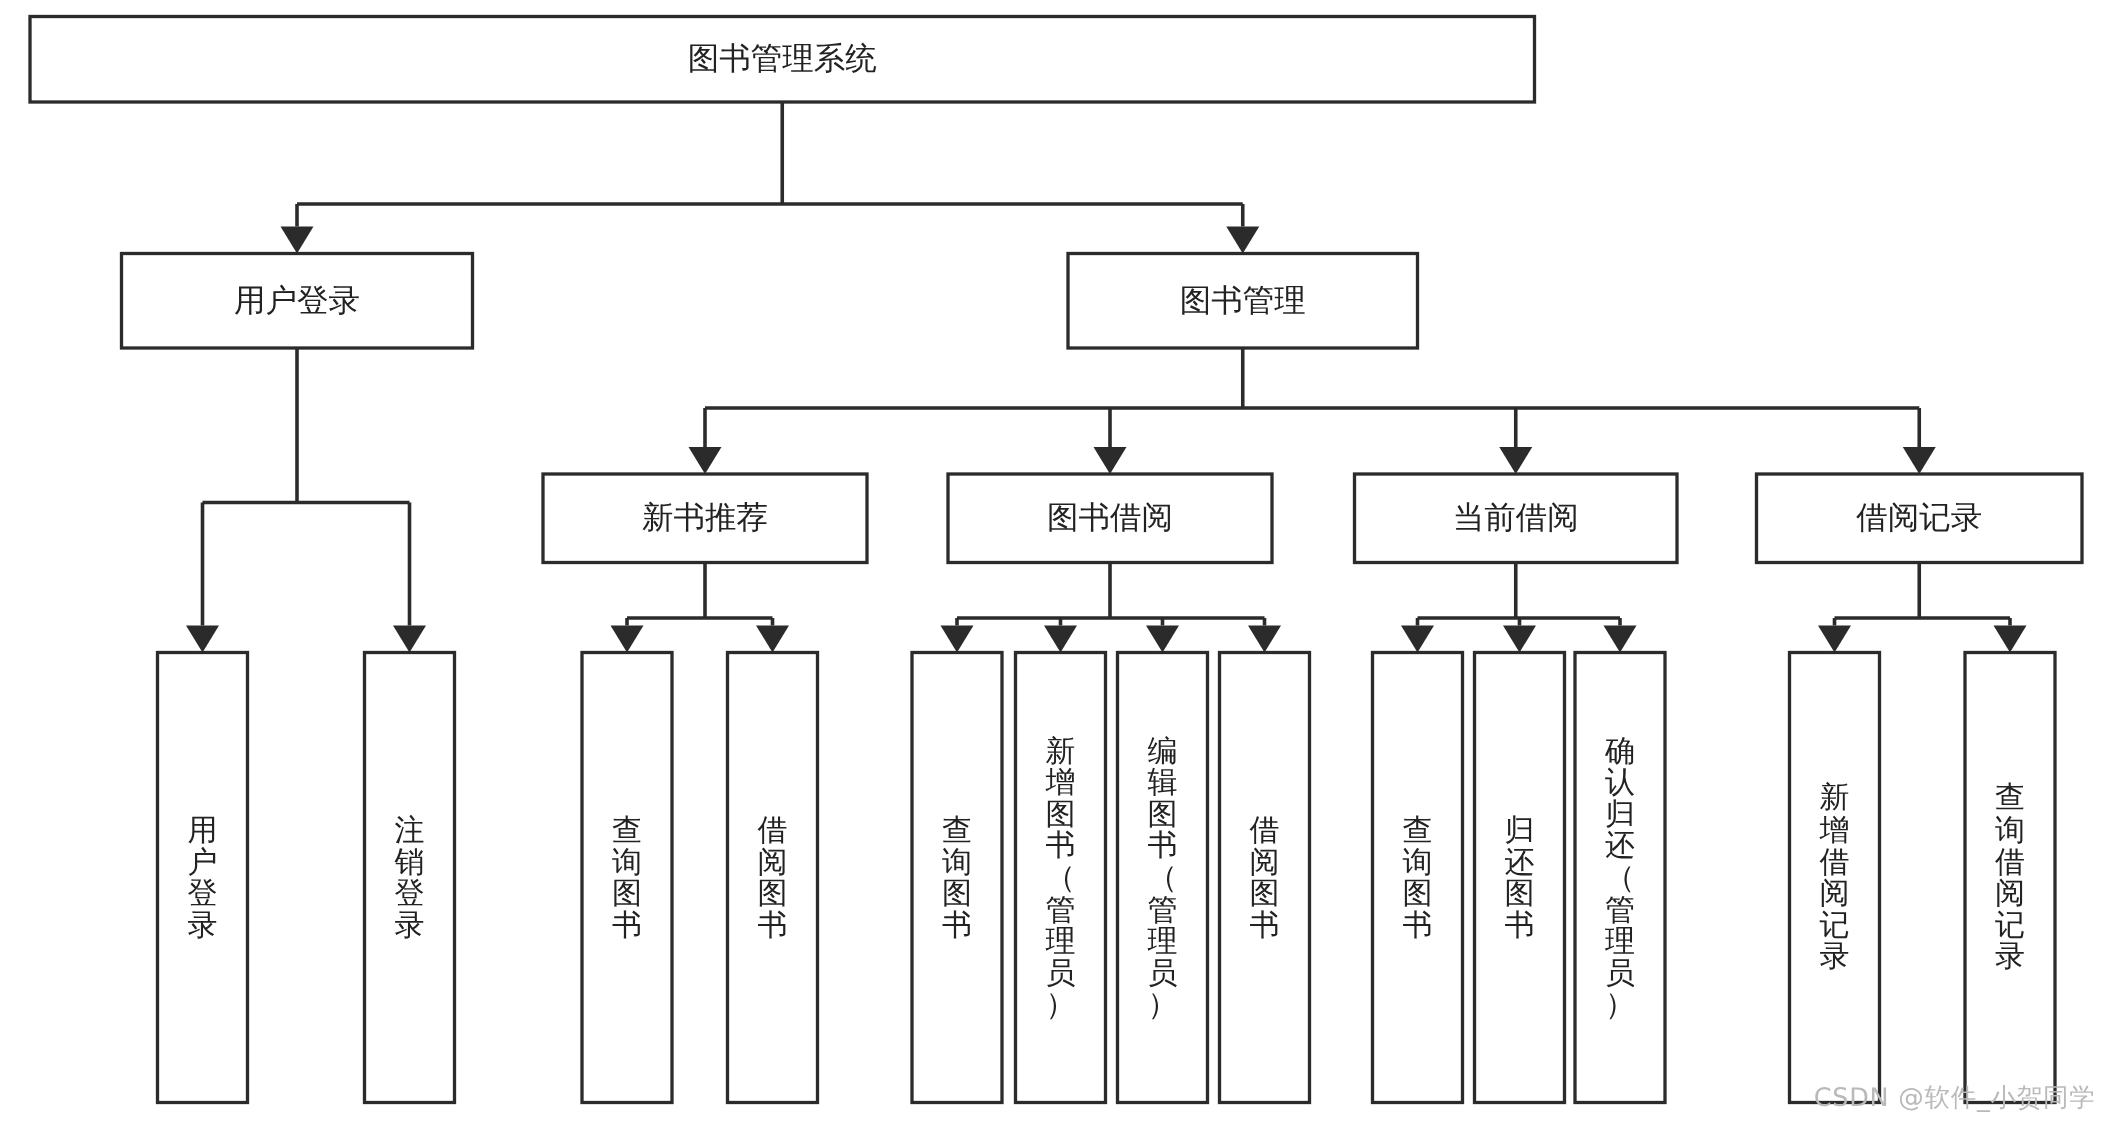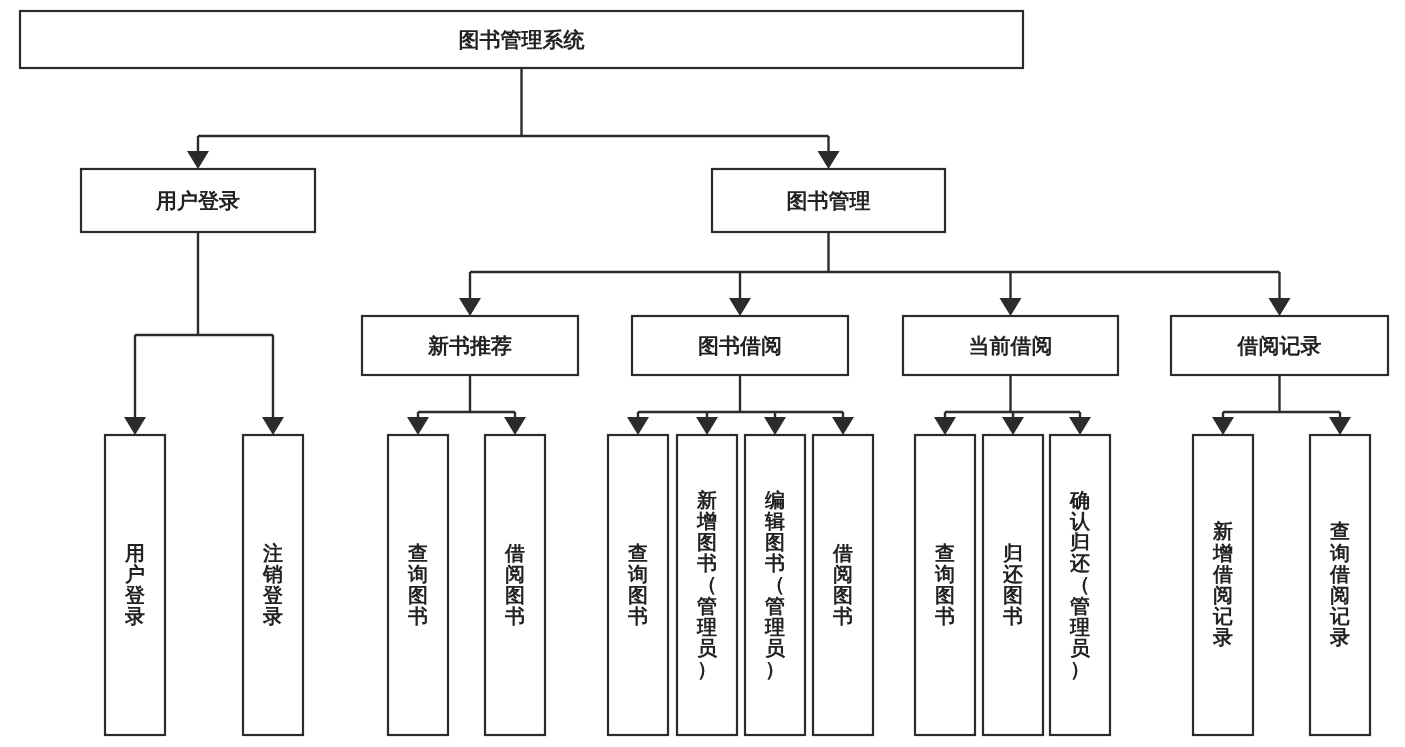--- a/index.html
+++ b/index.html
@@ -12,21 +12,20 @@
     height: 747px;
     font-family: "DejaVu Sans", "Liberation Sans", sans-serif;
     overflow: hidden;
     position: relative;
   }
   #diagram-root {
     position: relative;
     width: 1405px;
     height: 747px;
     background: #ffffff;
-    font-weight: bold;
   }
   svg#tree-svg {
     position: absolute;
     top: 0;
     left: 0;
     width: 1405px;
     height: 747px;
   }
   .node-box {
     fill: #ffffff;
@@ -277,13 +276,14 @@
 记
 录</span></div>
       <div class="vlabel" style="left: 1310px; top: 435px; width: 60px; height: 300px;"><span>查
 询
 借
 阅
 记
 录</span></div>
     </div>
 
+  <div class="watermark">CSDN @软件_小贺同学</div>
 </div>
 
 </body></html>

